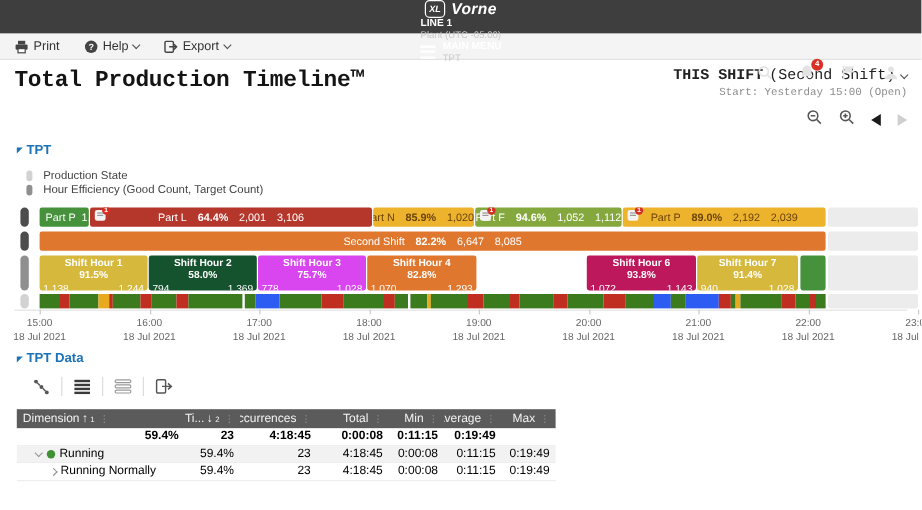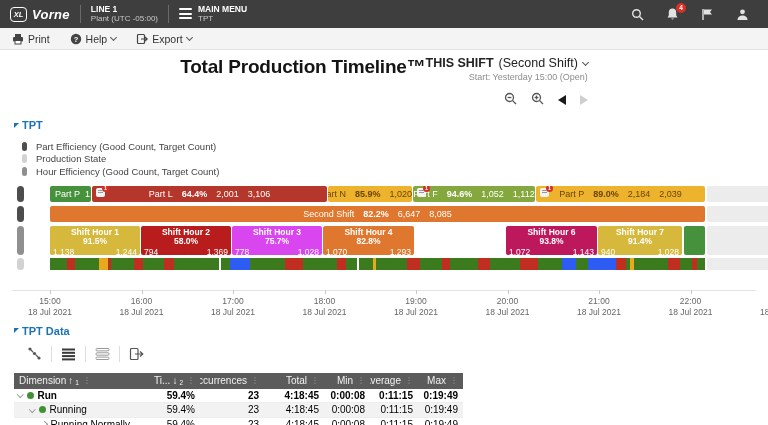--- a/index.html
+++ b/index.html
@@ -1,20 +1,20 @@
 <!DOCTYPE html>
 <html><head>
 <meta charset="utf-8">
 <style>
   * { margin:0; padding:0; box-sizing:border-box; }
   html,body { width:768px; height:425px; overflow:hidden; background:#fff;
     font-family:"Liberation Sans", sans-serif; }
   
   .navbar { height:28px; background:#3e3e3e; display:flex; align-items:center;
-    padding:0 10px; color:#fff; }
+    padding:0 10px; color:#fff;flex-direction:column; }
   .brand { display:flex; align-items:center; gap:5px; }
   .logo-badge { width:17px; height:15px; border:1.6px solid #fff; border-radius:4px;
     display:flex; align-items:center; justify-content:center; font-size:7.5px;
     font-weight:bold; font-style:italic; }
   .brand-name { font-size:13px; font-weight:bold; font-style:italic; letter-spacing:.3px; }
   .nav-div { width:1px; height:18px; background:#6a6a6a; margin:0 10px; }
   .nav-stack { line-height:1.15; }
   .nav-stack .l1 { font-size:8.5px; font-weight:bold; }
   .nav-stack .l2 { font-size:8px; color:#c9c9c9; }
   .hamburger { display:flex; flex-direction:column; gap:2.5px; margin-right:6px; }
@@ -27,21 +27,21 @@
     font-size:6.5px; font-weight:bold; min-width:10px; height:10px; border-radius:5px;
     display:flex; align-items:center; justify-content:center; padding:0 2px; }
   
   .toolbar { height:22px; background:#f4f4f4; border-bottom:1px solid #e2e2e2;
     display:flex; align-items:center; gap:20px; padding:0 12px; font-size:10.5px; color:#333; }
   .tb-item { display:flex; align-items:center; gap:4px; cursor:pointer; }
   .chev { display:inline-block; width:5px; height:5px; border-right:1.4px solid #555;
     border-bottom:1.4px solid #555; transform:rotate(45deg); margin-top:-2px; }
   
   .content { padding:0 12px; }
-  .head-row { display:flex; justify-content:center; margin-top:6px; }
+  .head-row { display:flex; justify-content:space-between; margin-top:6px;font-family:Liberation Mono, monospace; }
   .page-title { font-size:19px; font-weight:bold; color:#141414; letter-spacing:-.2px; }
   .shift-block { text-align:right; }
   .shift-line { font-size:12.5px; color:#222; display:flex; align-items:center; gap:5px; justify-content:flex-end; }
   .shift-line b { font-weight:bold; }
   .shift-sub { font-size:9px; color:#8c8c8c; margin-top:2px; }
   .nav-ctrls { display:flex; align-items:center; gap:14px; justify-content:flex-end; margin-top:9px; }
   .tri-left { width:0; height:0; border-top:5px solid transparent; border-bottom:5px solid transparent;
     border-right:8px solid #1b1b1b; cursor:pointer; }
   .tri-right { width:0; height:0; border-top:5px solid transparent; border-bottom:5px solid transparent;
     border-left:8px solid #cfcfcf; }
@@ -51,41 +51,41 @@
   .collapse-tri { width:0; height:0; border-top:5px solid #1a72b8; border-right:5px solid transparent; }
   
   .legend { margin:9px 0 0 10px; }
   .lg-item { display:flex; align-items:center; gap:9px; height:12.5px; }
   .lg-swatch { width:5px; height:9px; border-radius:2.5px; flex:0 0 auto; }
   .lg-label { font-size:9.5px; color:#444; }
   
   .timeline { position:relative; margin-top:8px; }
   .tl-row { position:relative; }
   .cap { position:absolute; left:5px; width:7px; border-radius:3.5px; }
-  .bars { position:absolute; left:38px; top:0; width:581px; height:100%; }
+  .bars { position:absolute; left:21px; top:0; width:581px; height:100%; }
   .seg { position:absolute; top:0; height:100%; border-radius:2px; display:flex;
     align-items:center; justify-content:center; gap:9px; font-size:9px;
     white-space:nowrap; overflow:hidden; cursor:pointer; }
   .seg b { font-weight:bold; }
   .seg.start { justify-content:flex-start; padding-left:5px; gap:5px; }
   .anno { position:absolute; left:4px; top:2px; width:9px; height:9px; background:#f3f3f3;
     border-radius:2px; }
   .anno:after { content:""; position:absolute; left:2px; top:2px; right:2px; height:1px;
     background:#999; box-shadow:0 2px 0 #999; }
   .anno-badge { position:absolute; top:-3px; right:-4px; background:#d93025; color:#fff;
     font-size:5.5px; font-weight:bold; width:7px; height:7px; border-radius:50%;
     display:flex; align-items:center; justify-content:center; }
   .hour { position:absolute; top:0; height:100%; border-radius:2px; display:flex;
     flex-direction:column; justify-content:space-between; padding:2px 3px 1px;
     font-size:8.5px; overflow:hidden; cursor:pointer; }
   .hour .hname, .hour .hpct { text-align:center; font-weight:bold; line-height:1.15; }
   .hcounts { display:flex; justify-content:space-between; font-weight:normal; }
   .sseg { position:absolute; top:0; height:100%; }
   
-  .axis { position:relative; margin-top:20px; height:30px; }
+  .axis { position:relative; margin-top:1px; height:30px; }
   .axis-line { position:absolute; left:0px; top:0; width:744px; border-top:1px solid #e3e3e3; }
   .tick { position:absolute; top:0; width:1px; height:4px; background:#c9c9c9; }
   .ax-label { position:absolute; top:6px; transform:translateX(-50%); text-align:center;
     font-size:8.5px; color:#666; line-height:1.3; white-space:nowrap; }
   
   .data-hd { margin-top:5px; }
   .data-icons { display:flex; align-items:center; margin:7px 0 0 6px; height:20px; }
   .di { padding:0 9px; display:flex; align-items:center; cursor:pointer; }
   .di-sep { width:1px; height:16px; background:#ddd; }
   
@@ -222,24 +222,20 @@
     </div>
   </div>
 
   <div class="section-hd" style="margin-top:10px;">
     <span class="collapse-tri"></span>
     <span>TPT</span>
   </div>
 
   <div class="legend" id="legend">
       <div class="lg-item">
-        <span class="lg-swatch" style="background: rgb(77, 77, 77);"></span>
-        <span class="lg-label">Part Efficiency (Good Count, Target Count)</span>
-      </div>
-      <div class="lg-item">
         <span class="lg-swatch" style="background: rgb(210, 210, 210);"></span>
         <span class="lg-label">Production State</span>
       </div>
       <div class="lg-item">
         <span class="lg-swatch" style="background: rgb(143, 143, 143);"></span>
         <span class="lg-label">Hour Efficiency (Good Count, Target Count)</span>
       </div>
     </div>
 
   <div class="timeline">
@@ -272,21 +268,21 @@
             <b>94.6%</b>
             <span>1,052</span>
             <span>1,112</span>
           </div>
           <div class="seg" style="left: 486px; width: 169px; background: rgb(237, 179, 45); color: rgb(107, 68, 9);">
             <span class="anno">
               <span class="anno-badge">1</span>
             </span>
             <span>Part P</span>
             <b>89.0%</b>
-            <span>2,184</span>
+            <span>2,192</span>
             <span>2,039</span>
           </div>
           <div class="seg" style="left: 657px; width: 75px; background: rgb(236, 236, 236); height: 16px;"></div>
         </div>
     </div>
     <div class="tl-row" id="row-shift" style="height:16px; margin-bottom:4px;">
       <span class="cap" style="top: 0px; height: 16px; background: rgb(77, 77, 77);"></span>
       <div class="bars">
           <div class="seg" style="left: 0px; width: 655px; background: rgb(224, 119, 46); color: rgb(255, 255, 255);">
             <span>Second Shift</span>
@@ -301,21 +297,21 @@
       <span class="cap" style="top: 0px; height: 29px; background: rgb(143, 143, 143);"></span>
       <div class="bars">
           <div class="hour" style="left: 0px; width: 90px; background: rgb(214, 185, 60); color: rgb(255, 255, 255);">
             <div class="hname">Shift Hour 1</div>
             <div class="hpct">91.5%</div>
             <div class="hcounts">
               <span>1,138</span>
               <span>1,244</span>
             </div>
           </div>
-          <div class="hour" style="left: 91px; width: 90px; background: #b91c1c; color: rgb(255, 255, 255);">
+          <div class="hour" style="left: 91px; width: 90px; background: #14532d; color: rgb(255, 255, 255);">
             <div class="hname">Shift Hour 2</div>
             <div class="hpct">58.0%</div>
             <div class="hcounts">
               <span>794</span>
               <span>1,369</span>
             </div>
           </div>
           <div class="hour" style="left: 182px; width: 90px; background: #d946ef; color: rgb(255, 255, 255);">
             <div class="hname">Shift Hour 3</div>
             <div class="hpct">75.7%</div>
@@ -526,25 +522,20 @@
           <span>Average</span>
           <span class="dots3">⋮</span>
         </div>
         <div class="th num">
           <span>Max</span>
           <span class="dots3">⋮</span>
         </div>
       </div>
     <div id="tbl-body">
         <div class="tr row bold" style="background: rgb(255, 255, 255);">
-          <div class="cell name-cell" style="padding-left: 4px;">
-            <span class="tree-chev down"></span>
-            <span class="dot" style="background: rgb(63, 145, 51);"></span>
-            <span class="row-label">Run</span>
-          </div>
           <div class="cell">59.4%</div>
           <div class="cell">23</div>
           <div class="cell">4:18:45</div>
           <div class="cell">0:00:08</div>
           <div class="cell">0:11:15</div>
           <div class="cell">0:19:49</div>
         </div>
         <div class="tr row" style="background: rgb(242, 242, 242);">
           <div class="cell name-cell" style="padding-left: 16px;">
             <span class="tree-chev down"></span>

